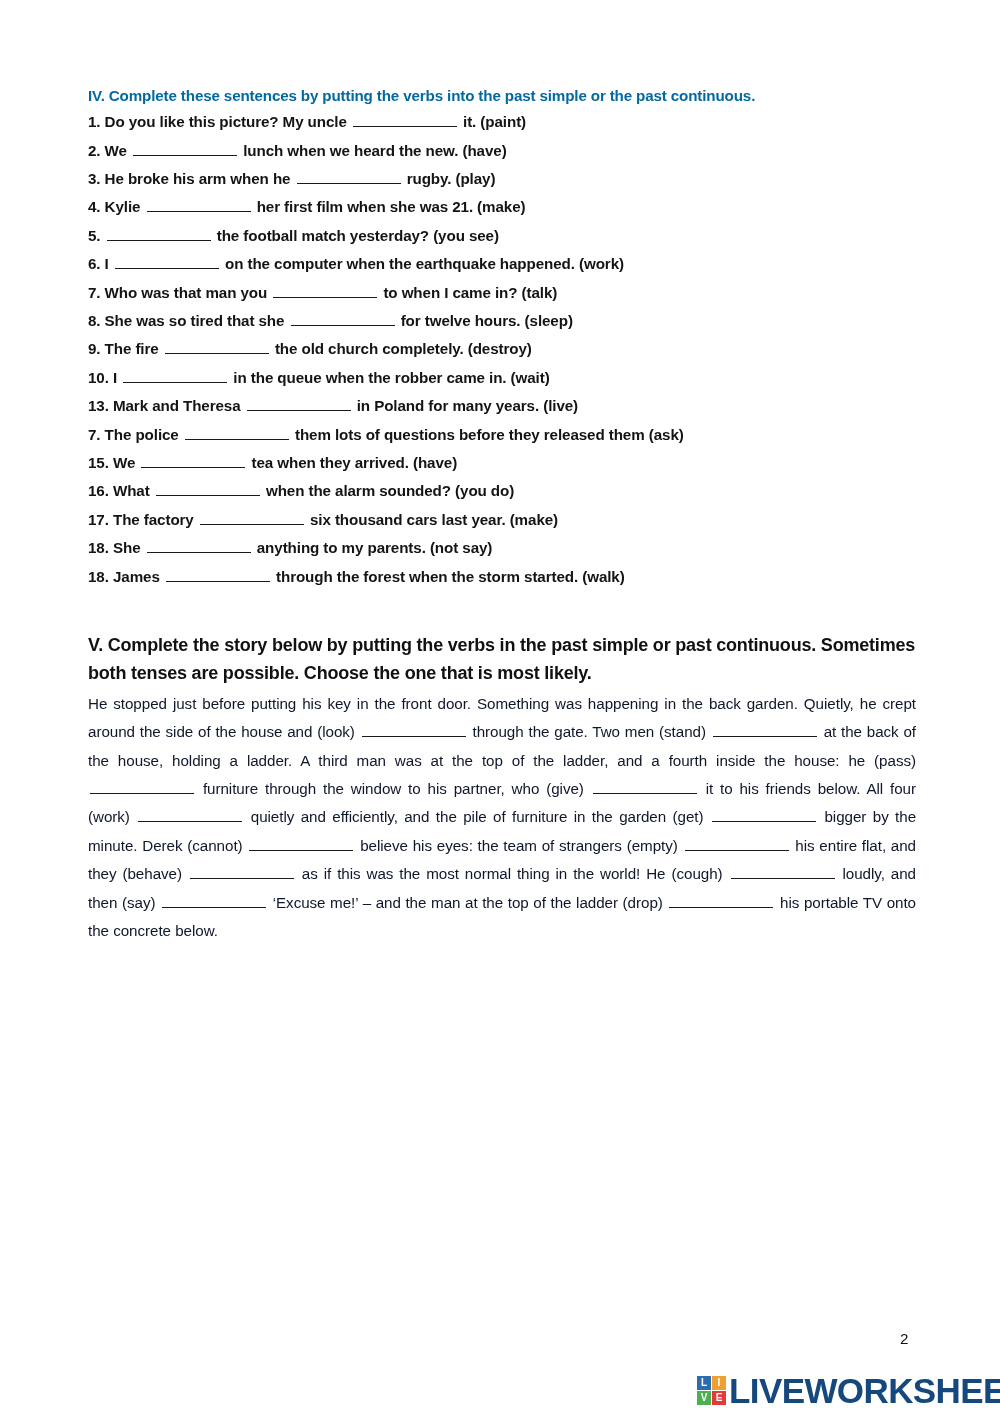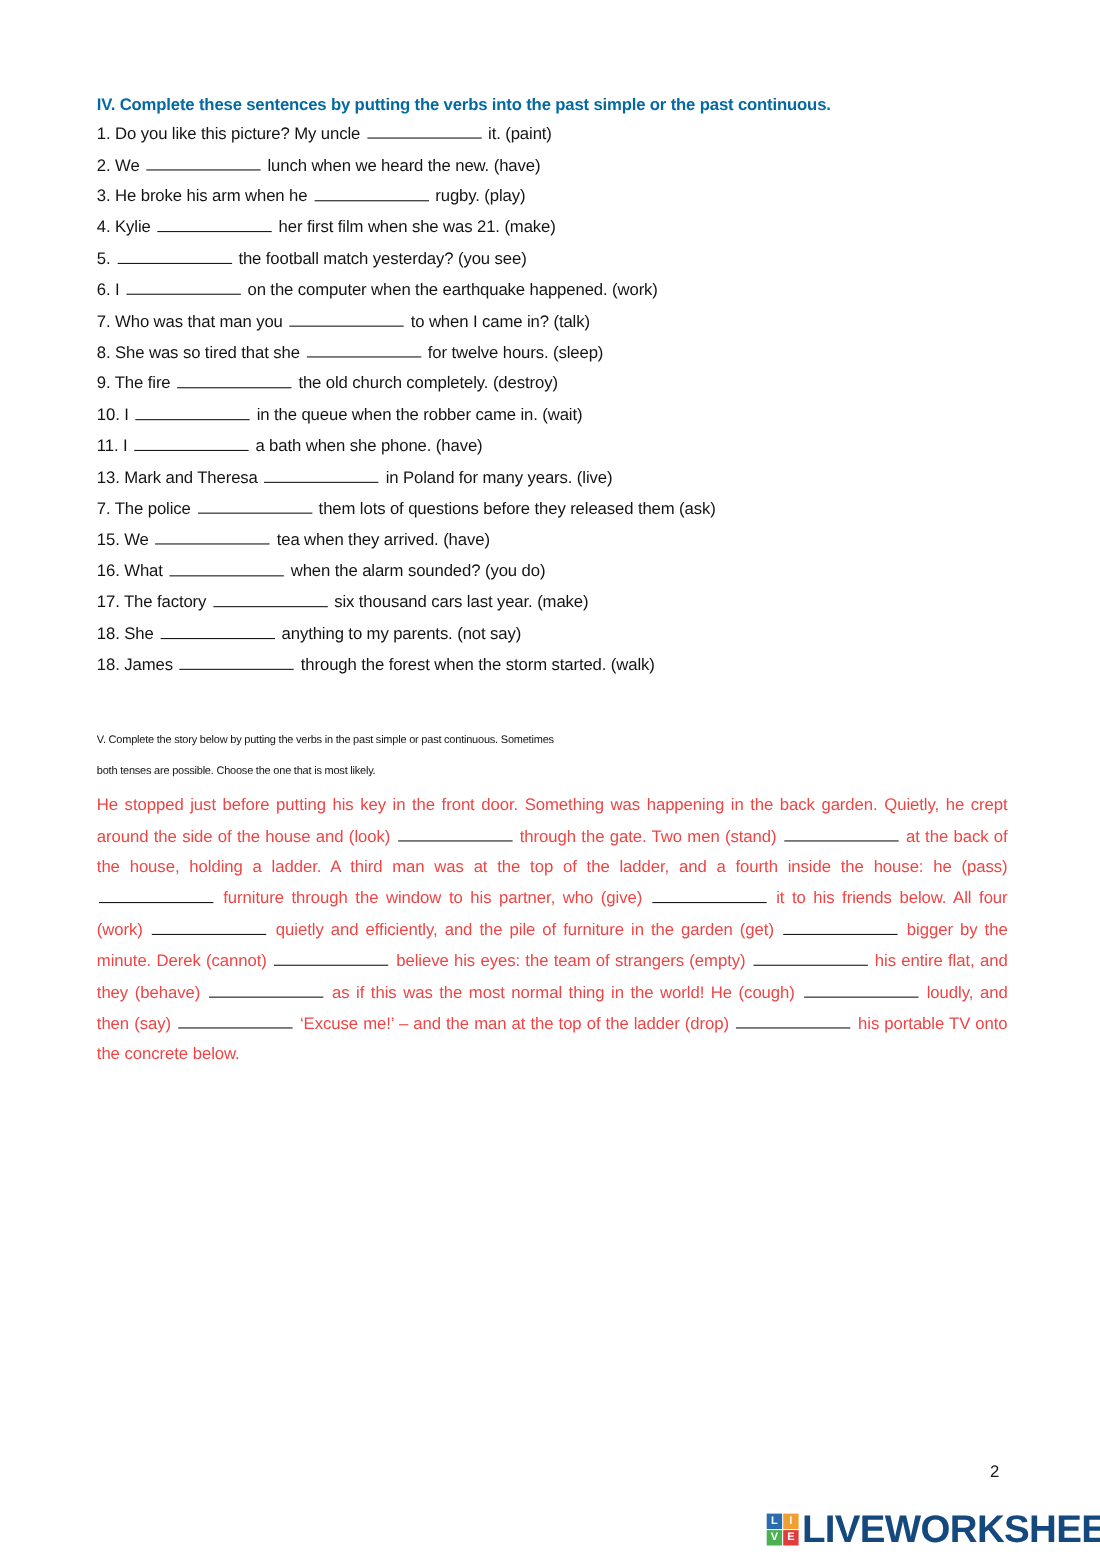--- a/index.html
+++ b/index.html
@@ -38,20 +38,21 @@
     line-height: 1.52;
     color: #0369a1;
     margin: 0 0 1px 0;
     letter-spacing: -0.15px;
   }
 
   .exercise-list {
     list-style: none;
     margin: 0;
     padding: 0;
+    font-weight: bold;
   }
 
   .exercise-item {
     font-size: 15.2px;
     line-height: 28.4px;
     color: #141414;
     white-space: nowrap;
     letter-spacing: -0.1px;
   }
 
@@ -66,32 +67,32 @@
 
   .section-gap {
     height: 40px;
   }
 
   .heading-block {
     margin-bottom: 2px;
   }
 
   .heading-line {
-    font-size: 10px;
-    font-weight: normal;
+    font-size: 18px;
+    font-weight: bold;
     line-height: 28.4px;
     letter-spacing: -0.2px;
   }
 
   .story {
     font-size: 15.2px;
     line-height: 28.4px;
     text-align: justify;
     text-justify: inter-word;
-    color: #ef4444;
+    color: #0f172a;
     width: 828px;
     letter-spacing: -0.05px;
     margin: 0;
   }
 
   .story .blank {
     width: 104px;
   }
 
   .page-number {
@@ -153,21 +154,20 @@
         <li class="exercise-item"><span>1.</span> <span>Do you like this picture? My uncle</span> <span class="blank"></span> <span>it. (paint)</span></li>
         <li class="exercise-item"><span>2.</span> <span>We</span> <span class="blank"></span> <span>lunch when we heard the new. (have)</span></li>
         <li class="exercise-item"><span>3.</span> <span>He broke his arm when he</span> <span class="blank"></span> <span>rugby. (play)</span></li>
         <li class="exercise-item"><span>4.</span> <span>Kylie</span> <span class="blank"></span> <span>her first film when she was 21. (make)</span></li>
         <li class="exercise-item"><span>5.</span> <span class="blank"></span> <span>the football match yesterday? (you see)</span></li>
         <li class="exercise-item"><span>6.</span> <span>I</span> <span class="blank"></span> <span>on the computer when the earthquake happened. (work)</span></li>
         <li class="exercise-item"><span>7.</span> <span>Who was that man you</span> <span class="blank"></span> <span>to when I came in? (talk)</span></li>
         <li class="exercise-item"><span>8.</span> <span>She was so tired that she</span> <span class="blank"></span> <span>for twelve hours. (sleep)</span></li>
         <li class="exercise-item"><span>9.</span> <span>The fire</span> <span class="blank"></span> <span>the old church completely. (destroy)</span></li>
         <li class="exercise-item"><span>10.</span> <span>I</span> <span class="blank"></span> <span>in the queue when the robber came in. (wait)</span></li>
-        <li class="exercise-item"><span>11.</span> <span>I</span> <span class="blank"></span> <span>a bath when she phone. (have)</span></li>
         <li class="exercise-item"><span>13.</span> <span>Mark and Theresa</span> <span class="blank"></span> <span>in Poland for many years. (live)</span></li>
         <li class="exercise-item"><span>7.</span> <span>The police</span> <span class="blank"></span> <span>them lots of questions before they released them (ask)</span></li>
         <li class="exercise-item"><span>15.</span> <span>We</span> <span class="blank"></span> <span>tea when they arrived. (have)</span></li>
         <li class="exercise-item"><span>16.</span> <span>What</span> <span class="blank"></span> <span>when the alarm sounded? (you do)</span></li>
         <li class="exercise-item"><span>17.</span> <span>The factory</span> <span class="blank"></span> <span>six thousand cars last year. (make)</span></li>
         <li class="exercise-item"><span>18.</span> <span>She</span> <span class="blank"></span> <span>anything to my parents. (not say)</span></li>
         <li class="exercise-item"><span>18.</span> <span>James</span> <span class="blank"></span> <span>through the forest when the storm started. (walk)</span></li>
       </ol>
 
     <div class="section-gap"></div>

